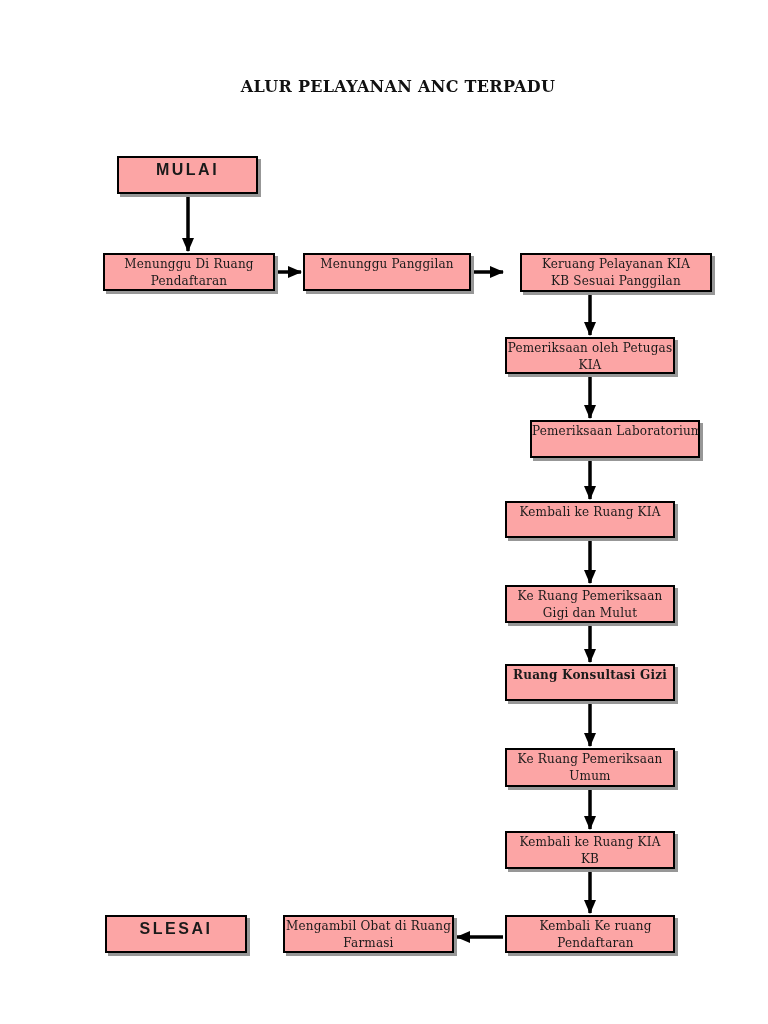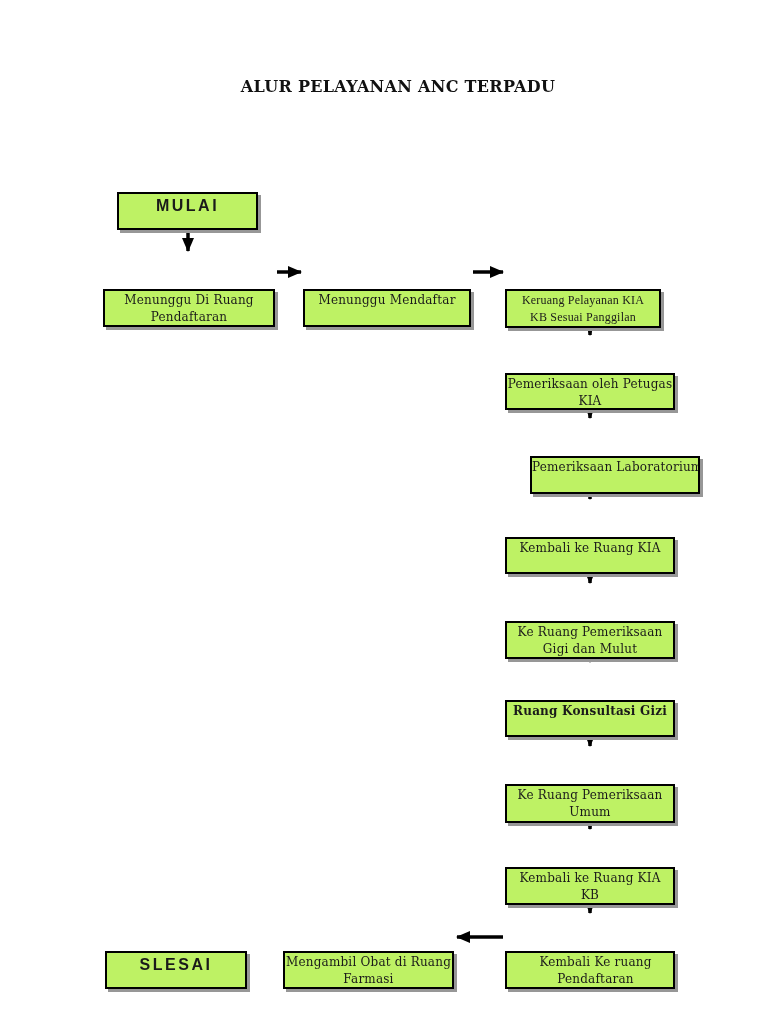--- a/index.html
+++ b/index.html
@@ -16,48 +16,47 @@
     text-align:center;
     font-family:"DejaVu Serif", serif;
     font-weight:bold;
     font-size:16px;
     letter-spacing:0.3px;
     color:#111111;
   }
   .node {
     position:absolute;
     box-sizing:border-box;
-    background:#bef264;
+    background:#fca5a5;
     border:2px solid #000000;
     box-shadow:3px 3px 0 0 #979797;
     text-align:center;
     font-family:"DejaVu Serif", serif;
     font-size:12px;
     line-height:17px;
     letter-spacing:0.2px;
     color:#1a1a1a;
     white-space:pre;
     padding-top:1px;
     overflow:hidden;
-    margin-top:36px;
   }
   .terminal {
     font-family:"Liberation Sans", sans-serif;
     font-weight:bold;
     font-size:16px;
     line-height:19px;
     letter-spacing:2.5px;
     padding-top:2px;
     border-width:2.5px;
   }
   
   #n-mulai            { left:117px; top:156px; width:141px; height:38px; }
   #n-mendaftar        { left:103px; top:253px; width:172px; height:38px; }
   #n-menunggu         { left:303px; top:253px; width:168px; height:38px; }
-  #n-keruang          { left:505px; top:253px; width:156px; height:39px;font-family:Liberation Serif, serif; }
+  #n-keruang          { left:520px; top:253px; width:192px; height:39px; }
   #n-petugas          { left:505px; top:337px; width:170px; height:37px; }
   #n-lab              { left:530px; top:420px; width:170px; height:38px; }
   #n-kembalikia       { left:505px; top:501px; width:170px; height:37px; }
   #n-gigi             { left:505px; top:585px; width:170px; height:38px; }
   #n-gizi             { left:505px; top:664px; width:170px; height:37px;font-weight:bold; }
   #n-umum             { left:505px; top:748px; width:170px; height:39px; }
   #n-kiakb            { left:505px; top:831px; width:170px; height:38px; }
   #n-kembalidaftar    { left:505px; top:915px; width:170px; height:38px;padding-left:11px; }
   #n-slesai           { left:105px; top:915px; width:142px; height:38px; }
   #n-farmasi          { left:283px; top:915px; width:171px; height:38px; }
@@ -94,21 +93,21 @@
       <line x1="590" y1="787" x2="590" y2="829" marker-end="url(#ah)"></line>
       <line x1="590" y1="869" x2="590" y2="913" marker-end="url(#ah)"></line>
       <line x1="503" y1="937" x2="457" y2="937" marker-end="url(#ah)"></line>
     </g>
   </svg>
 
   <div class="node terminal" id="n-mulai">MULAI</div>
 
   <div class="node" id="n-mendaftar">Menunggu Di Ruang
 Pendaftaran</div>
-  <div class="node" id="n-menunggu">Menunggu Mendaftar</div>
+  <div class="node" id="n-menunggu">Menunggu Panggilan</div>
   <div class="node" id="n-keruang">Keruang Pelayanan KIA
 KB Sesuai Panggilan</div>
 
   <div class="node" id="n-petugas">Pemeriksaan oleh Petugas
 KIA</div>
   <div class="node" id="n-lab">Pemeriksaan Laboratorium</div>
   <div class="node" id="n-kembalikia">Kembali ke Ruang KIA</div>
   <div class="node" id="n-gigi">Ke Ruang Pemeriksaan
 Gigi dan Mulut</div>
   <div class="node" id="n-gizi">Ruang Konsultasi Gizi</div>

